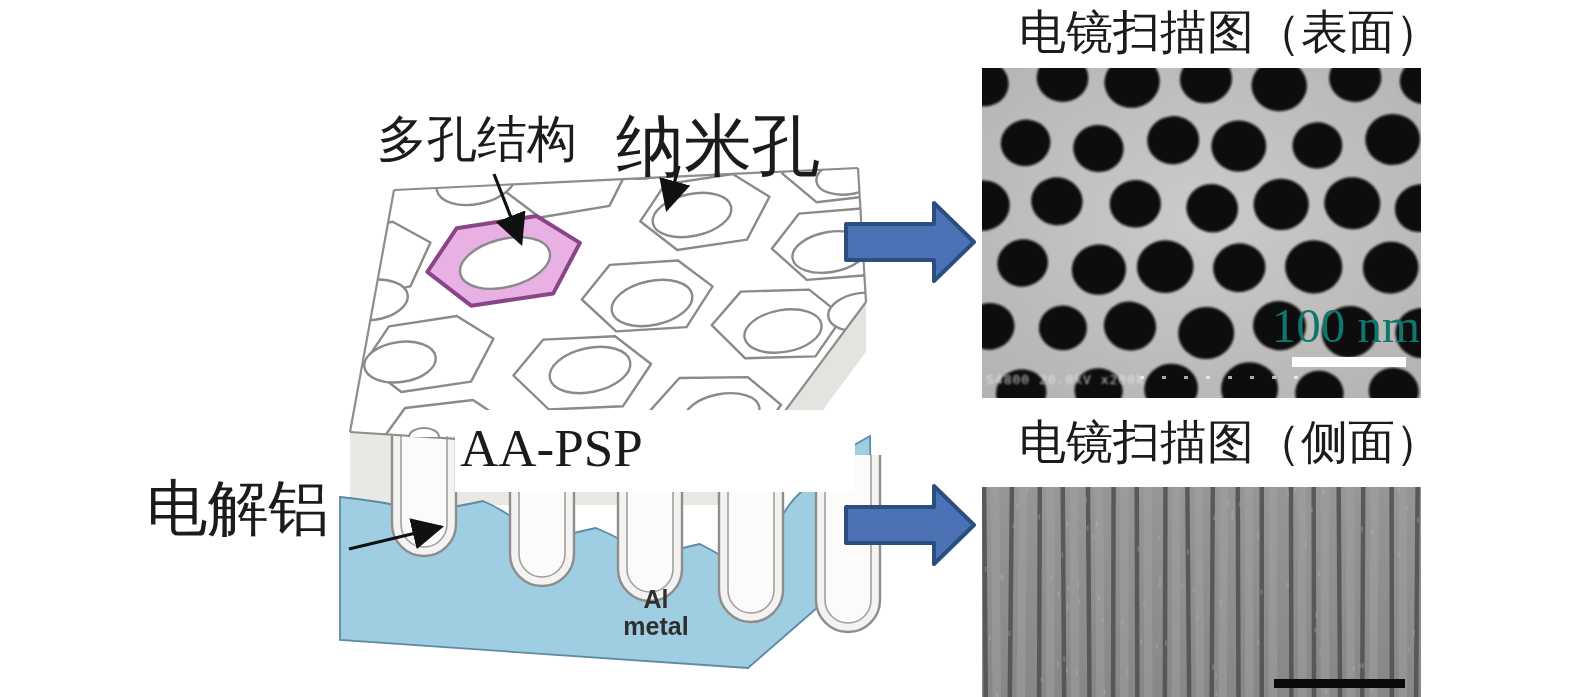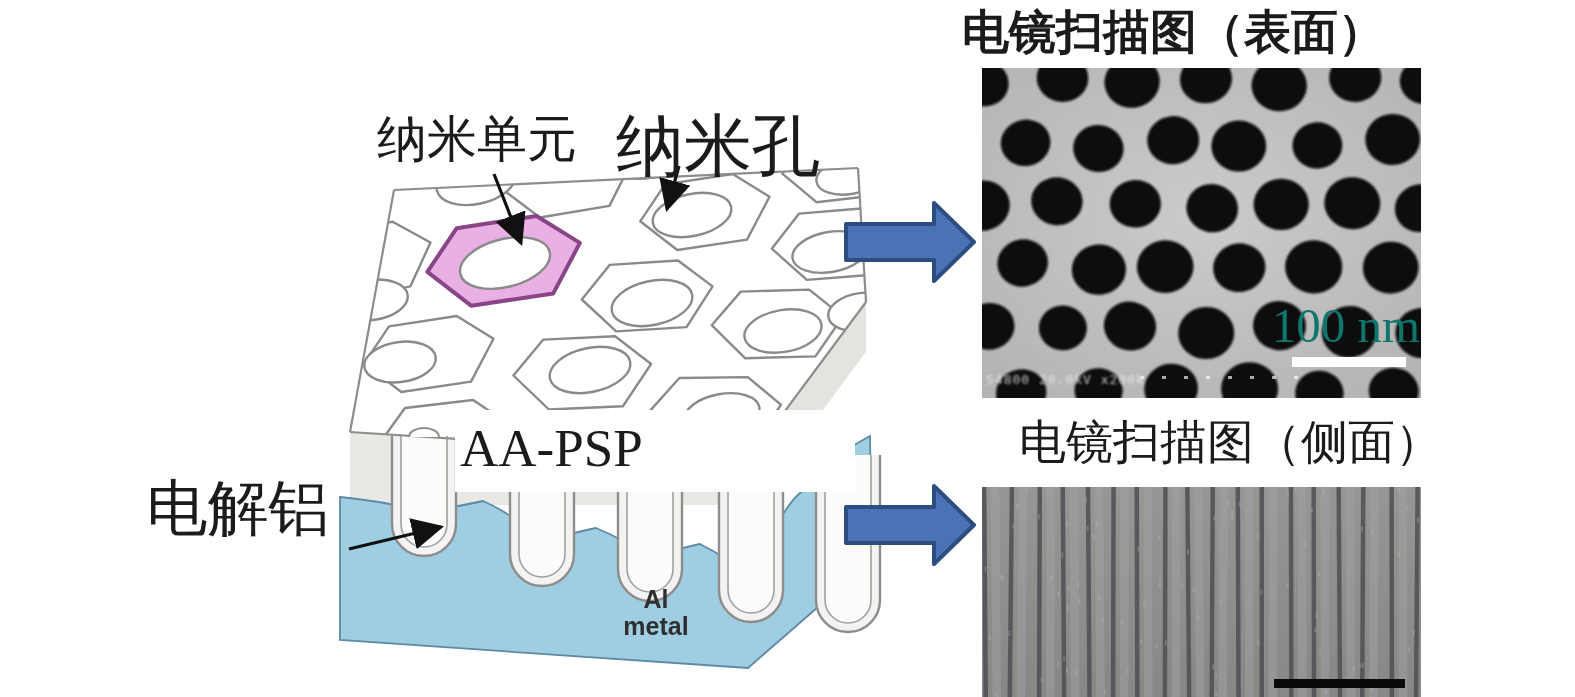--- a/index.html
+++ b/index.html
@@ -16,21 +16,21 @@
   .notch{fill:#ffffff;stroke:#8d8d8b;stroke-width:2;}
   .flow-arrow{fill:var(--arrow-fill,#4a72b4);stroke:var(--arrow-border,#2b4d80);
               stroke-width:4;stroke-linejoin:round;}
   .ann{stroke:#111;stroke-width:3.2;fill:none;}
   #nano-unit-label{left:377px;top:106px;font-size:50px;}
   #nano-pore-label{left:616px;top:101px;font-size:68px;}
   #porous-label{left:126px;top:480px;width:224px;text-align:center;font-size:61px;line-height:58px;}
   #aapsp-label{left:460px;top:418px;width:240px;text-align:left;font-size:53px;}
   #al-metal-label{left:610px;top:586px;width:92px;text-align:center;font-size:25px;font-weight:bold;
                   font-family:"Liberation Sans","DejaVu Sans",sans-serif;color:#2f2f2f;line-height:27px;}
-  #sem-surface-title{left:962px;top:1px;width:480px;text-align:left;font-size:47px;font-weight:bold;}
+  #sem-surface-title{left:962px;top:1px;width:480px;text-align:right;font-size:47px;}
   #sem-side-title{left:962px;top:411px;width:480px;text-align:right;font-size:47px;}
   .scale-label{position:absolute;color:#0f766e;font-size:49px;text-align:right;}
   #scale-100{left:1240px;top:297px;width:180px;}
   #scale-500{left:1250px;top:611px;width:172px;}
   .scale-bar{position:absolute;}
   #bar-100{left:1292px;top:357px;width:114px;height:10px;background:#ffffff;}
   #bar-500{left:1274px;top:679px;width:131px;height:9px;background:#0a0a0a;}
   #sem-watermark{left:986px;top:372px;font-size:13px;letter-spacing:1px;
                  font-family:"DejaVu Sans Mono","Liberation Mono",monospace;
                  color:rgba(235,235,235,0.8);filter:blur(1.3px);}
@@ -306,21 +306,21 @@
         <rect x="388.8" y="198.8" width="2" height="5" fill="#bfbebc" opacity="0.3"></rect>
         <rect x="183.0" y="153.6" width="2" height="5" fill="#bfbebc" opacity="0.3"></rect>
         <rect x="245.4" y="13.9" width="2" height="5" fill="#bfbebc" opacity="0.3"></rect>
         <rect x="199.3" y="96.4" width="2" height="5" fill="#bfbebc" opacity="0.3"></rect>
         <rect x="79.3" y="65.5" width="2" height="5" fill="#bfbebc" opacity="0.3"></rect>
         <rect x="430.8" y="143.1" width="2" height="5" fill="#bfbebc" opacity="0.3"></rect>
         <rect x="377.3" y="176.5" width="2" height="5" fill="#bfbebc" opacity="0.3"></rect>
       </g>
   </svg>
 
-  <div class="label" id="nano-unit-label">纳米单元</div>
+  <div class="label" id="nano-unit-label">多孔结构</div>
   <div class="label" id="nano-pore-label">纳米孔</div>
   <div class="label" id="porous-label">
     <div>电解铝</div>
   </div>
   <div class="label" id="aapsp-label">AA-PSP</div>
   <div class="label" id="al-metal-label">
     <div>Al</div>
     <div>metal</div>
   </div>
   <div class="label" id="sem-surface-title">电镜扫描图（表面）</div>

